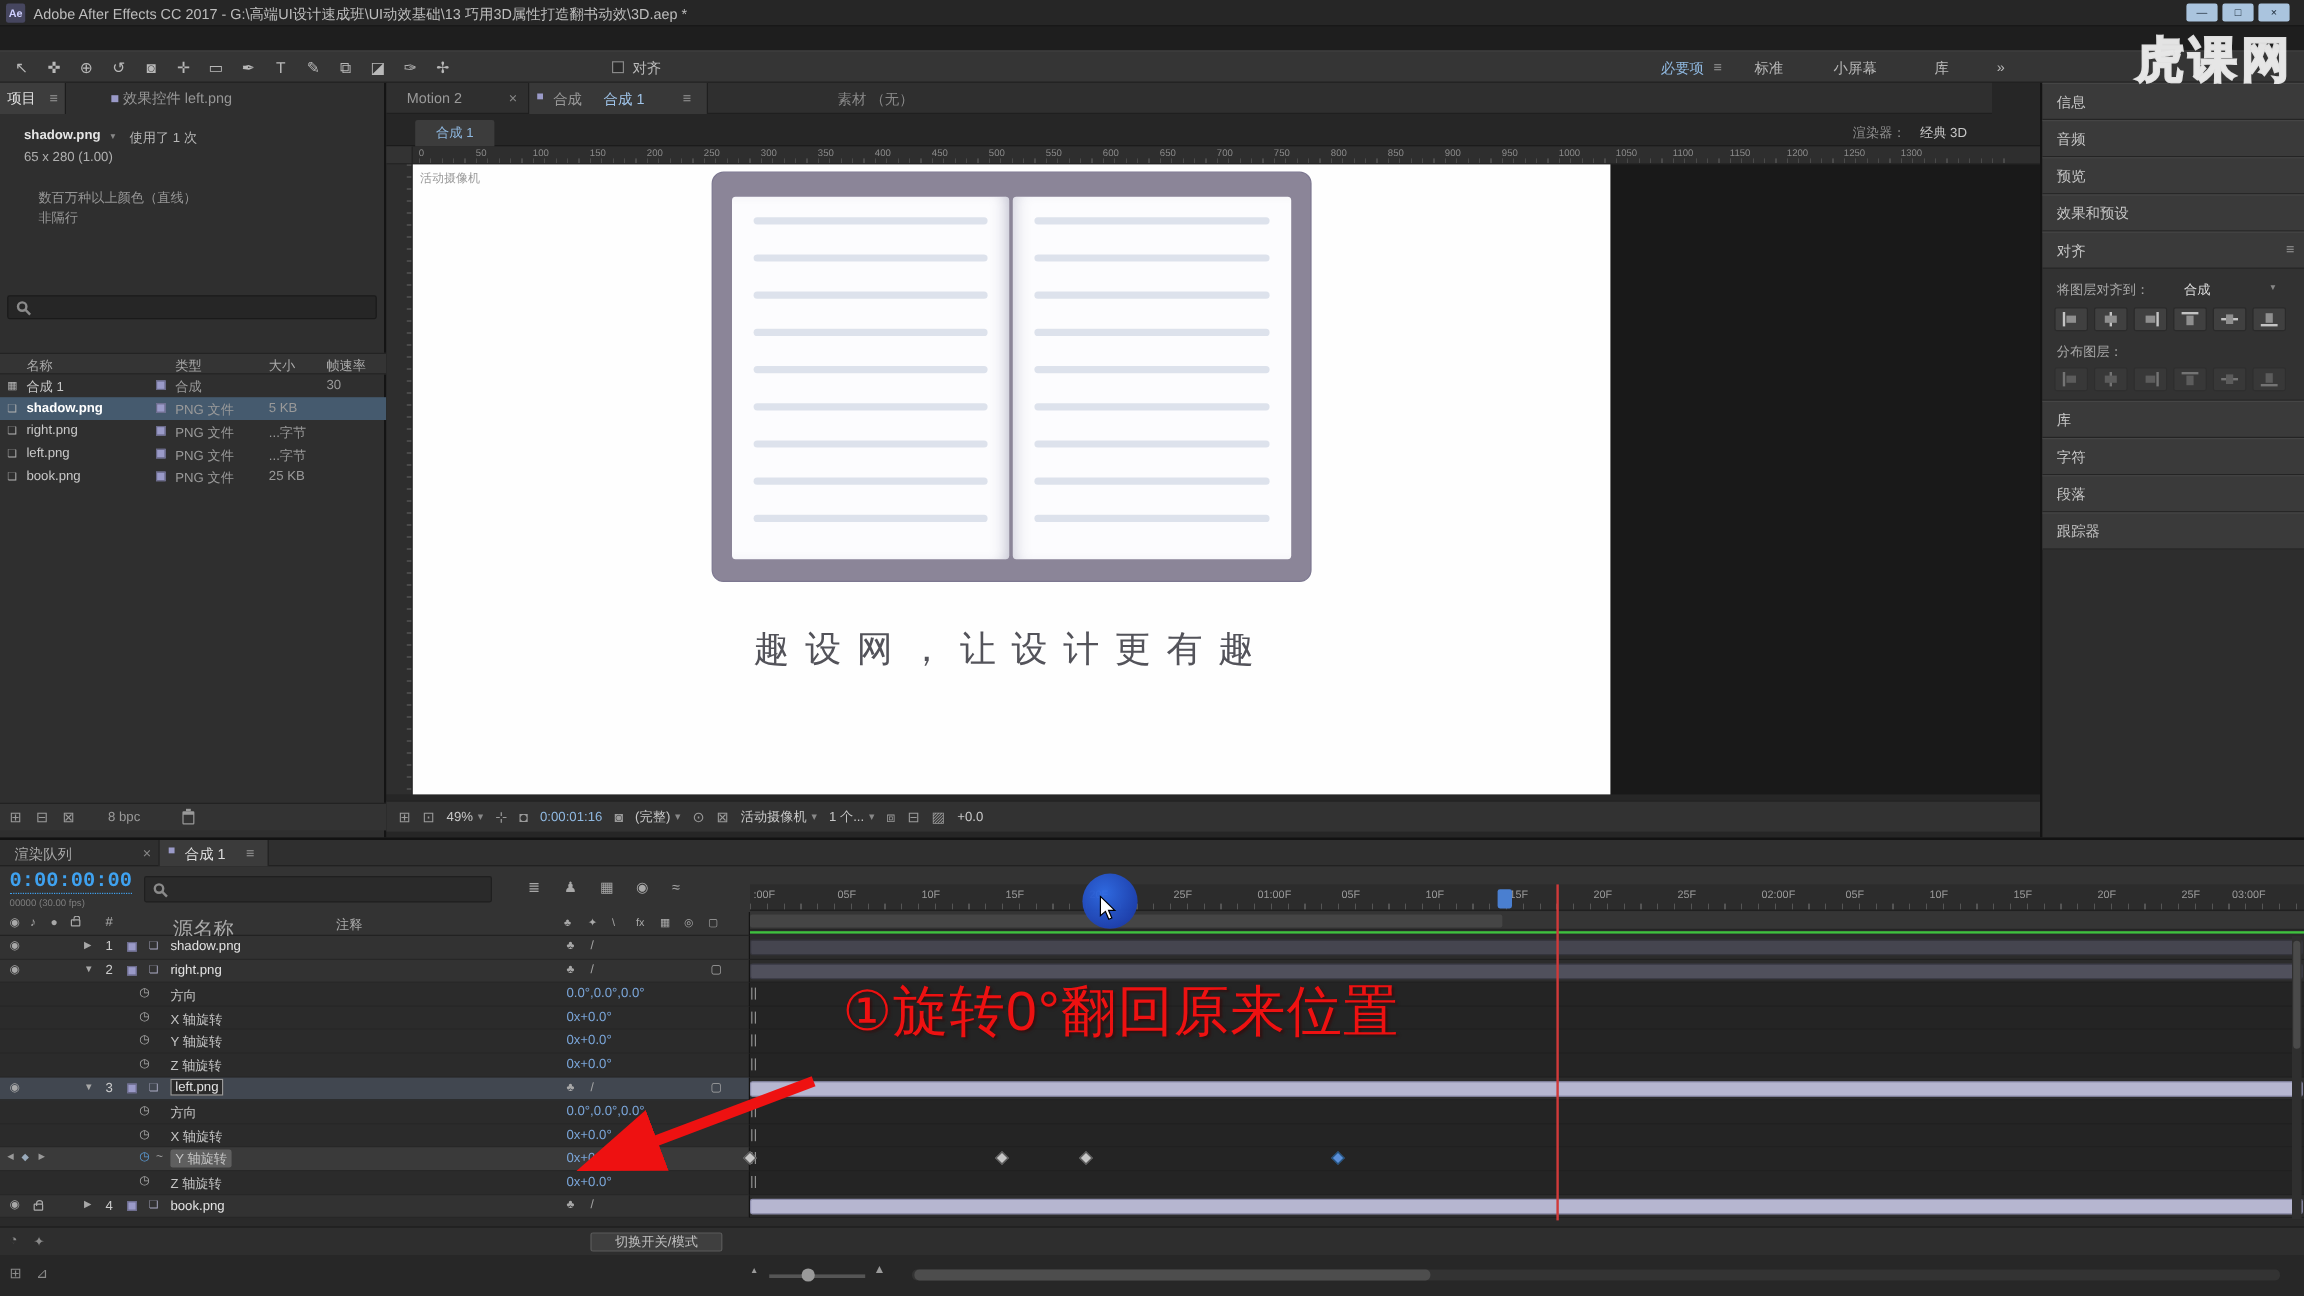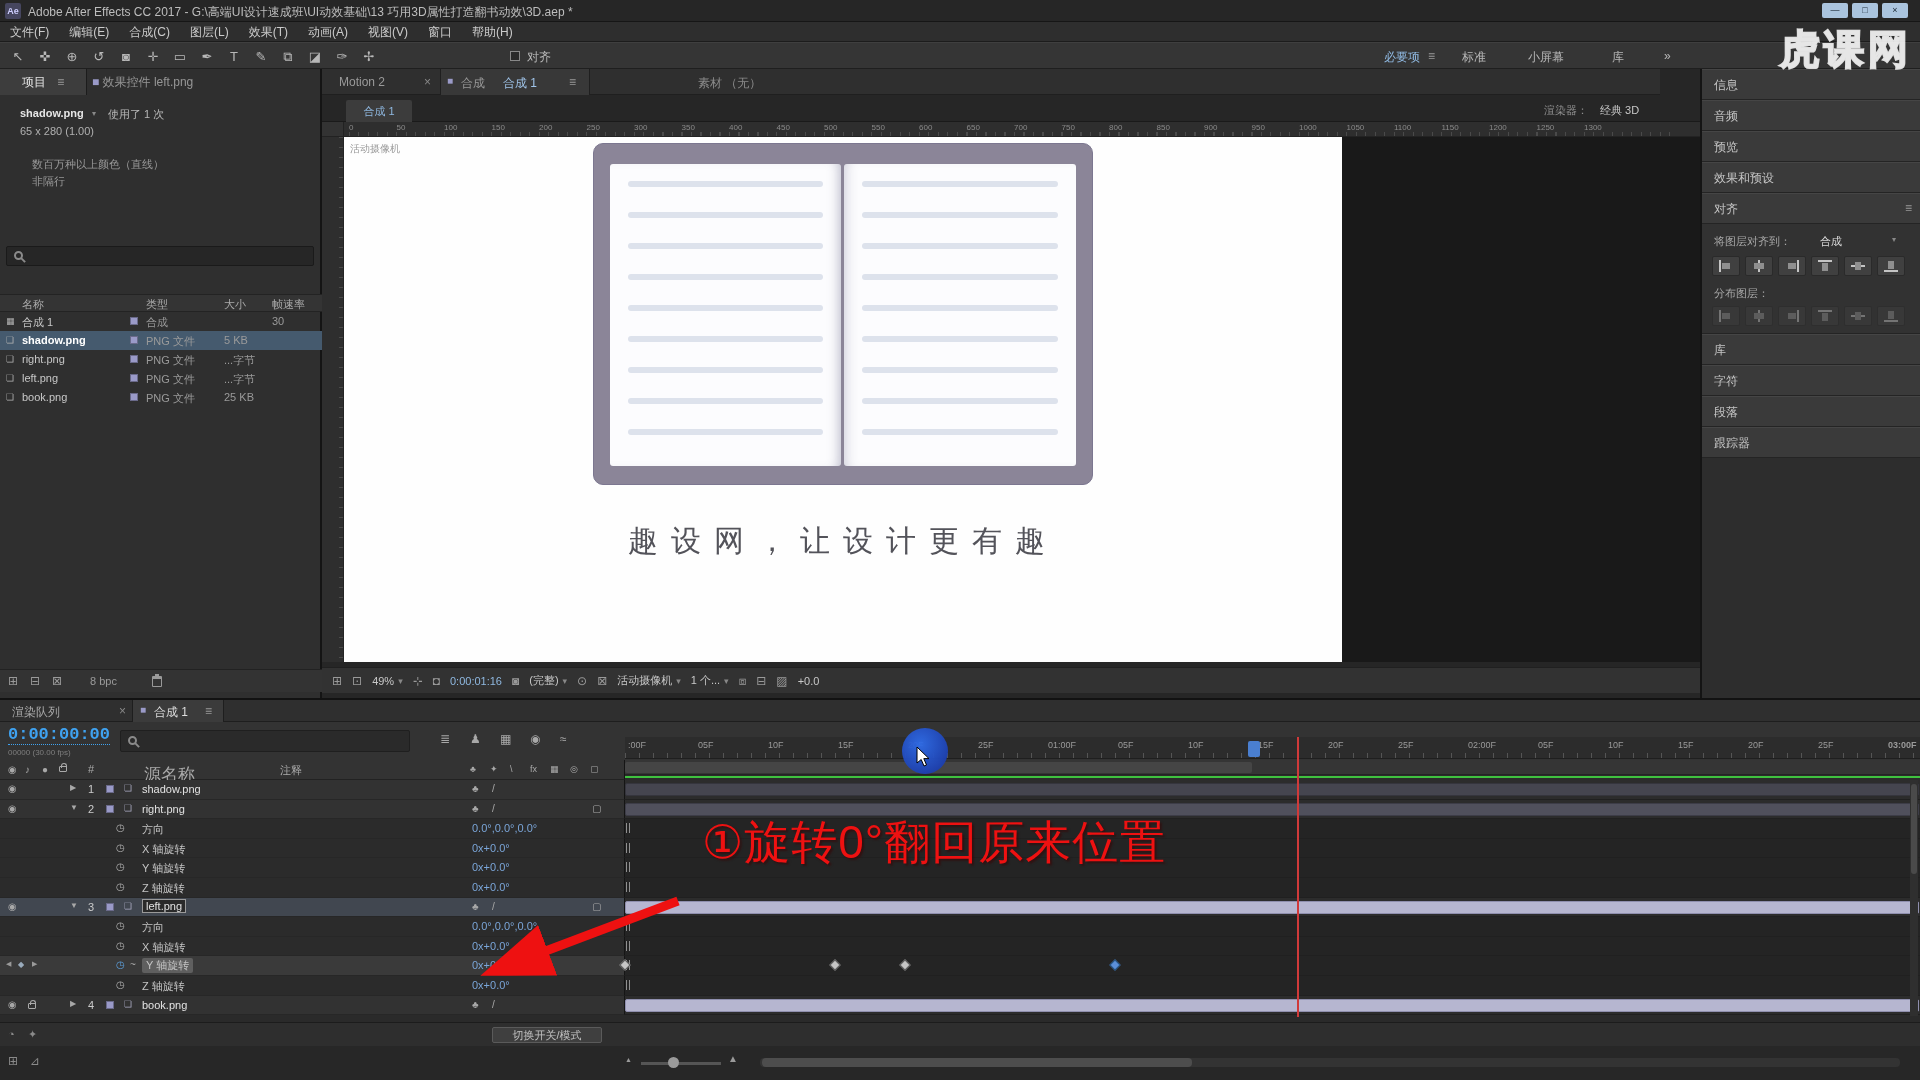--- a/index.html
+++ b/index.html
@@ -26,21 +26,21 @@
 .tool-btn{position:absolute;top:4px;width:24px;height:19px;color:#b8b8b8;font-size:13px;text-align:center;line-height:19px}
 .ws-item{position:absolute;top:6px;font-size:12px;color:#b8b8b8}
 .ws-active{color:#8fb8e0}
 .cb{position:absolute;width:10px;height:10px;border:1px solid #888;background:#2a2a2a}
 #watermark{position:absolute;right:8px;top:22px;font-size:40px;font-weight:bold;letter-spacing:4px;
   color:rgba(255,255,255,0.18);-webkit-text-stroke:2px rgba(255,255,255,0.85);z-index:50}
 
 
 #project-panel{position:absolute;left:0;top:69px;width:322px;height:629px;background:#2f2f2f;border-right:2px solid #141414}
 .ptab{position:absolute;top:0;height:26px;font-size:12px;line-height:26px}
-.ptab-active{background:#3d3d3d;color:#e0e0e0;padding:0 22px;border-right:1px solid #1c1c1c}
+.ptab-active{background:#3d3d3d;color:#e0e0e0;padding:0 6px;border-right:1px solid #1c1c1c}
 .ptab-in{color:#969696;padding:0 10px}
 #proj-search{position:absolute;left:6px;top:177px;width:308px;height:20px;background:#262626;border:1px solid #1a1a1a;border-radius:2px}
 #proj-header{position:absolute;left:0;top:225px;width:322px;height:18px;background:#343434;border-top:1px solid #232323;border-bottom:1px solid #232323}
 #proj-rows{position:absolute;left:0;top:243px;width:322px;height:100px}
 .proj-row{position:absolute;left:0;width:322px;height:19px;font-size:11px}
 .proj-row-sel{background:#455a6e}
 .proj-icon{position:absolute;top:4px;font-size:9px;color:#b0b0b0}
 .label-sq{position:absolute;width:8px;height:8px;background:#9a9ac8;border:1px solid #6a6a8a}
 #proj-footer{position:absolute;left:0;top:600px;width:322px;height:23px;background:#333;border-top:1px solid #222}
 .mag{display:inline-block;width:9px;height:9px;border:2px solid #8a8a8a;border-radius:50%;position:absolute}
@@ -157,21 +157,20 @@
 <div id="stage">
 
   <div id="titlebar">
     <div id="app-badge">Ae</div>
     <div id="window-title">Adobe After Effects CC 2017 - G:\高端UI设计速成班\UI动效基础\13 巧用3D属性打造翻书动效\3D.aep *</div>
   <div class="winbtn" style="position: absolute; right: 72px;">—</div>
       <div class="winbtn" style="position: absolute; right: 42px;">□</div>
       <div class="winbtn" style="position: absolute; right: 12px;">×</div>
     </div>
 
-  <div id="menubar"><span id="menu-items"><span class="menu-item">文件(F)</span><span class="menu-item">编辑(E)</span><span class="menu-item">合成(C)</span><span class="menu-item">图层(L)</span><span class="menu-item">效果(T)</span><span class="menu-item">动画(A)</span><span class="menu-item">视图(V)</span><span class="menu-item">窗口</span><span class="menu-item">帮助(H)</span></span></div>
 
   <div id="toolbar">
     <span id="tool-row"><span class="tool-btn" style="position: absolute; left: 6px;">↖</span><span class="tool-btn" style="position: absolute; left: 33px;">✜</span><span class="tool-btn" style="position: absolute; left: 60px;">⊕</span><span class="tool-btn" style="position: absolute; left: 87px;">↺</span><span class="tool-btn" style="position: absolute; left: 114px;">◙</span><span class="tool-btn" style="position: absolute; left: 141px;">✛</span><span class="tool-btn" style="position: absolute; left: 168px;">▭</span><span class="tool-btn" style="position: absolute; left: 195px;">✒</span><span class="tool-btn" style="position: absolute; left: 222px;">T</span><span class="tool-btn" style="position: absolute; left: 249px;">✎</span><span class="tool-btn" style="position: absolute; left: 276px;">⧉</span><span class="tool-btn" style="position: absolute; left: 303px;">◪</span><span class="tool-btn" style="position: absolute; left: 330px;">✑</span><span class="tool-btn" style="position: absolute; left: 357px;">✢</span></span>
     <div class="cb" style="left:510px;top:8px"></div>
     <span class="abs" style="left:527px;top:6px;color:#bbb">对齐</span>
     <span class="abs" style="left:1428px;top:6px;color:#999">≡</span>
   <span class="ws-item ws-active" style="position: absolute; left: 1384px; top: 6px;">必要项</span><span class="ws-item" style="position: absolute; left: 1462px; top: 6px;">标准</span><span class="ws-item" style="position: absolute; left: 1528px; top: 6px;">小屏幕</span><span class="ws-item" style="position: absolute; left: 1612px; top: 6px;">库</span><span class="ws-item" style="position: absolute; left: 1664px; top: 6px;">»</span></div>
   <div id="watermark">虎课网</div>
 
   <div id="project-panel">
@@ -458,21 +457,21 @@
         <span class="tlr-num" style="position: absolute; left: 563px;">10F</span>
         <span class="tlr-num" style="position: absolute; left: 633px;">15F</span>
         <span class="tlr-num" style="position: absolute; left: 703px;">20F</span>
         <span class="tlr-num" style="position: absolute; left: 773px;">25F</span>
         <span class="tlr-num" style="position: absolute; left: 843px;">02:00F</span>
         <span class="tlr-num" style="position: absolute; left: 913px;">05F</span>
         <span class="tlr-num" style="position: absolute; left: 983px;">10F</span>
         <span class="tlr-num" style="position: absolute; left: 1053px;">15F</span>
         <span class="tlr-num" style="position: absolute; left: 1123px;">20F</span>
         <span class="tlr-num" style="position: absolute; left: 1193px;">25F</span>
-        <span class="tlr-num" style="position: absolute; left: 1263px; font-weight: bold;">03:00F</span>
+        <span class="tlr-num" style="position: absolute; left: 1235px;">03:00F</span>
       </div>
     <div id="tl-workarea">
         <div id="tl-workarea-inner"></div>
       </div>
     <div id="wa-handle"></div>
     <div id="cache-line"></div>
     <div id="tl-colhead">
         <span class="ticon" style="position: absolute; left: 8px; top: 4px;">◉</span>
         <span class="ticon" style="position: absolute; left: 25px; top: 4px;">♪</span>
         <span class="ticon" style="position: absolute; left: 42px; top: 4px;">●</span>

